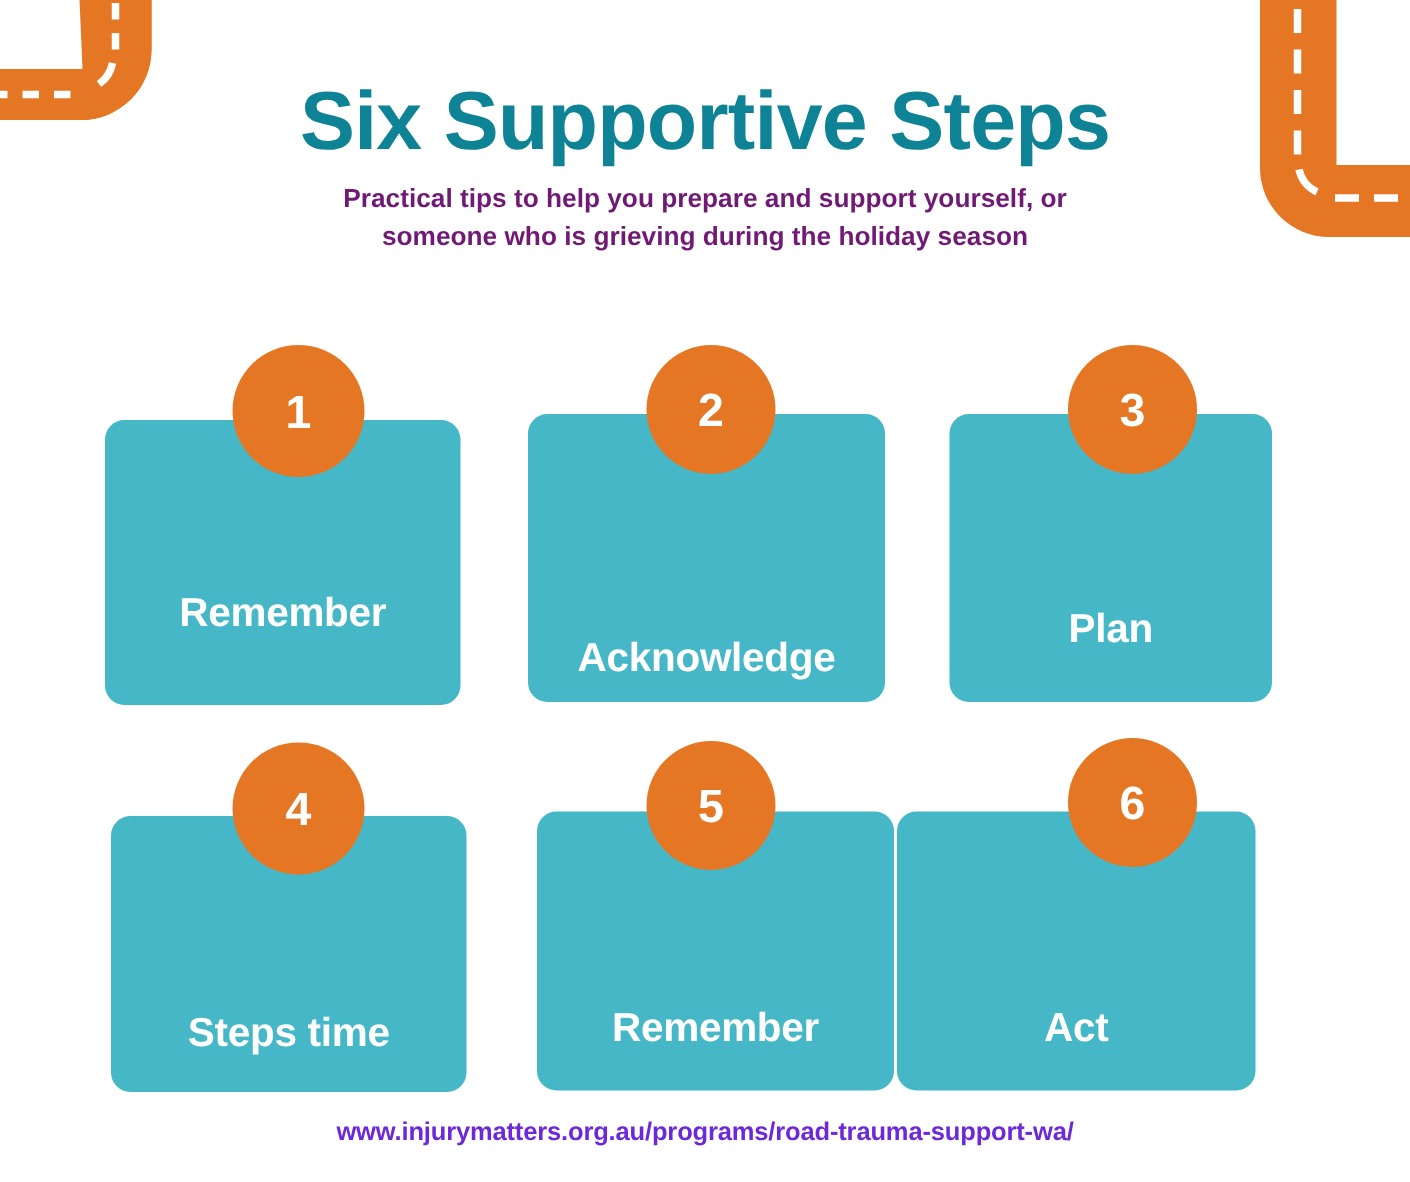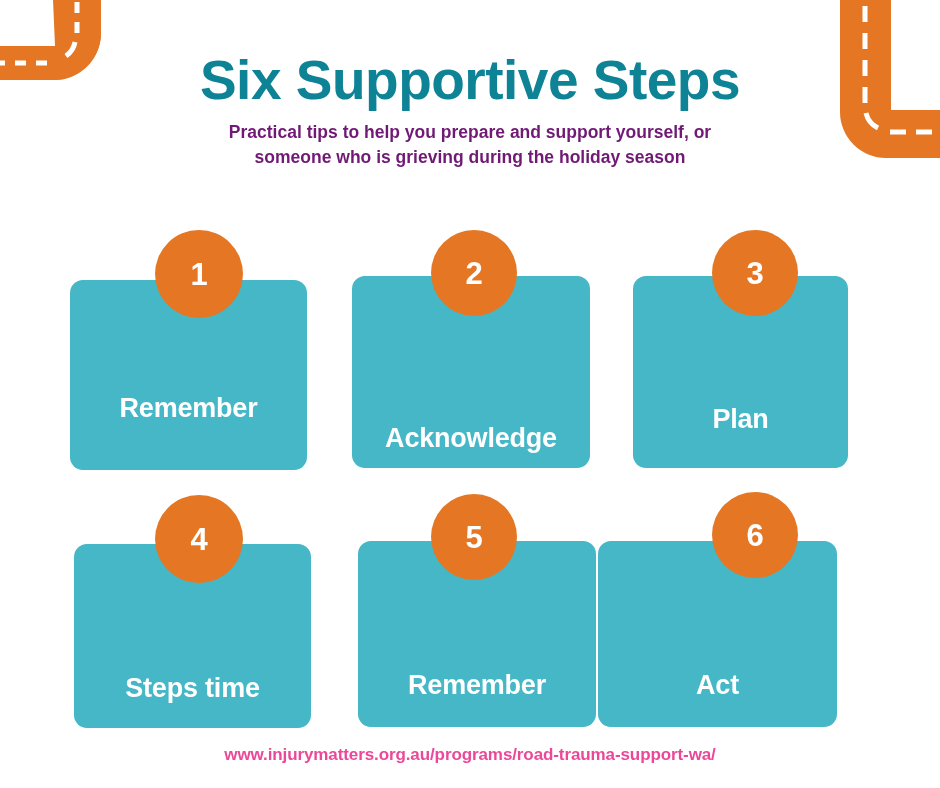--- a/index.html
+++ b/index.html
@@ -131,21 +131,21 @@
   #badge-6 { left: 712px; top: 4px;  width: 86px;  height: 86px; }
   #label-6 { top: 129px; }
 
   
   #footer-url {
     position: absolute;
     left: 0;
     top: 745px;
     width: 940px;
     text-align: center;
-    color: #ec4899;
+    color: #6d28d9;
     font-size: 17px;
     font-weight: bold;
     letter-spacing: -0.1px;
   }
 </style>
 </head>
 <body>
 
 <div id="poster">
 

